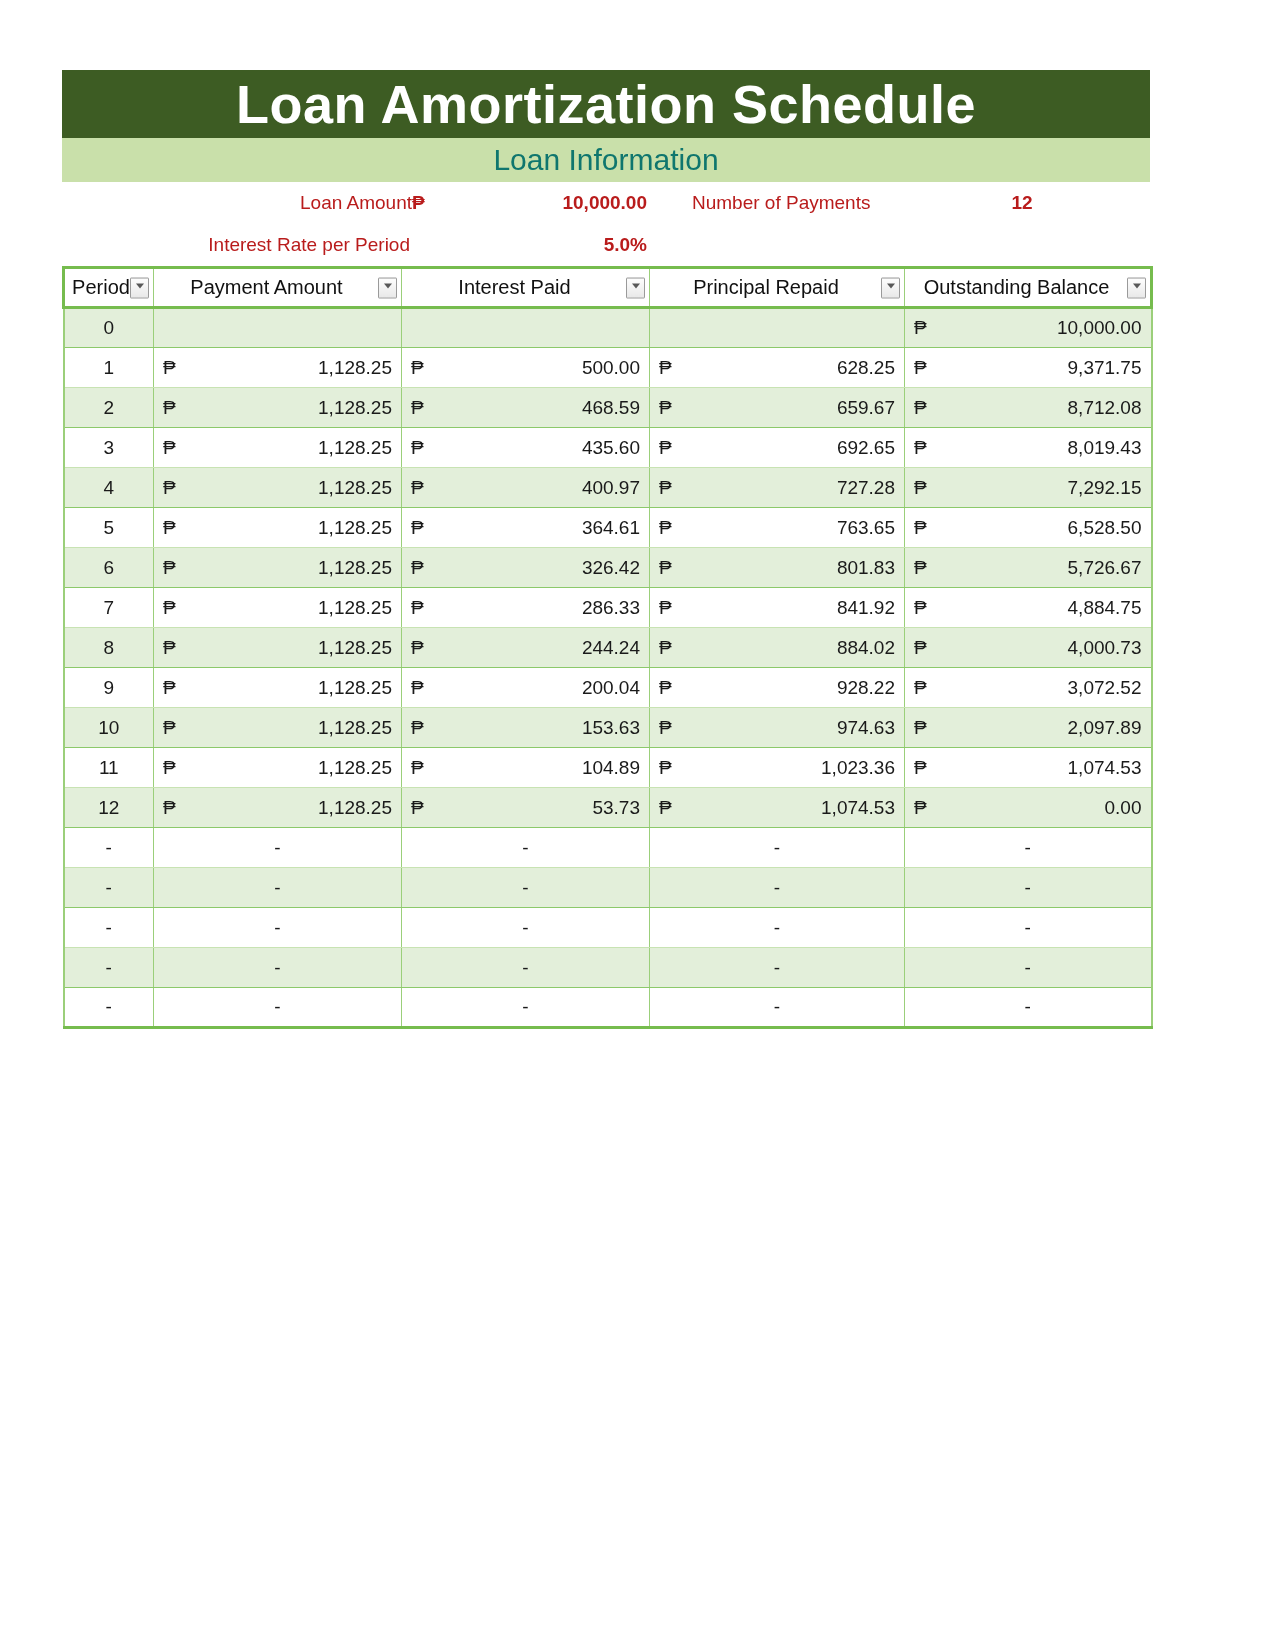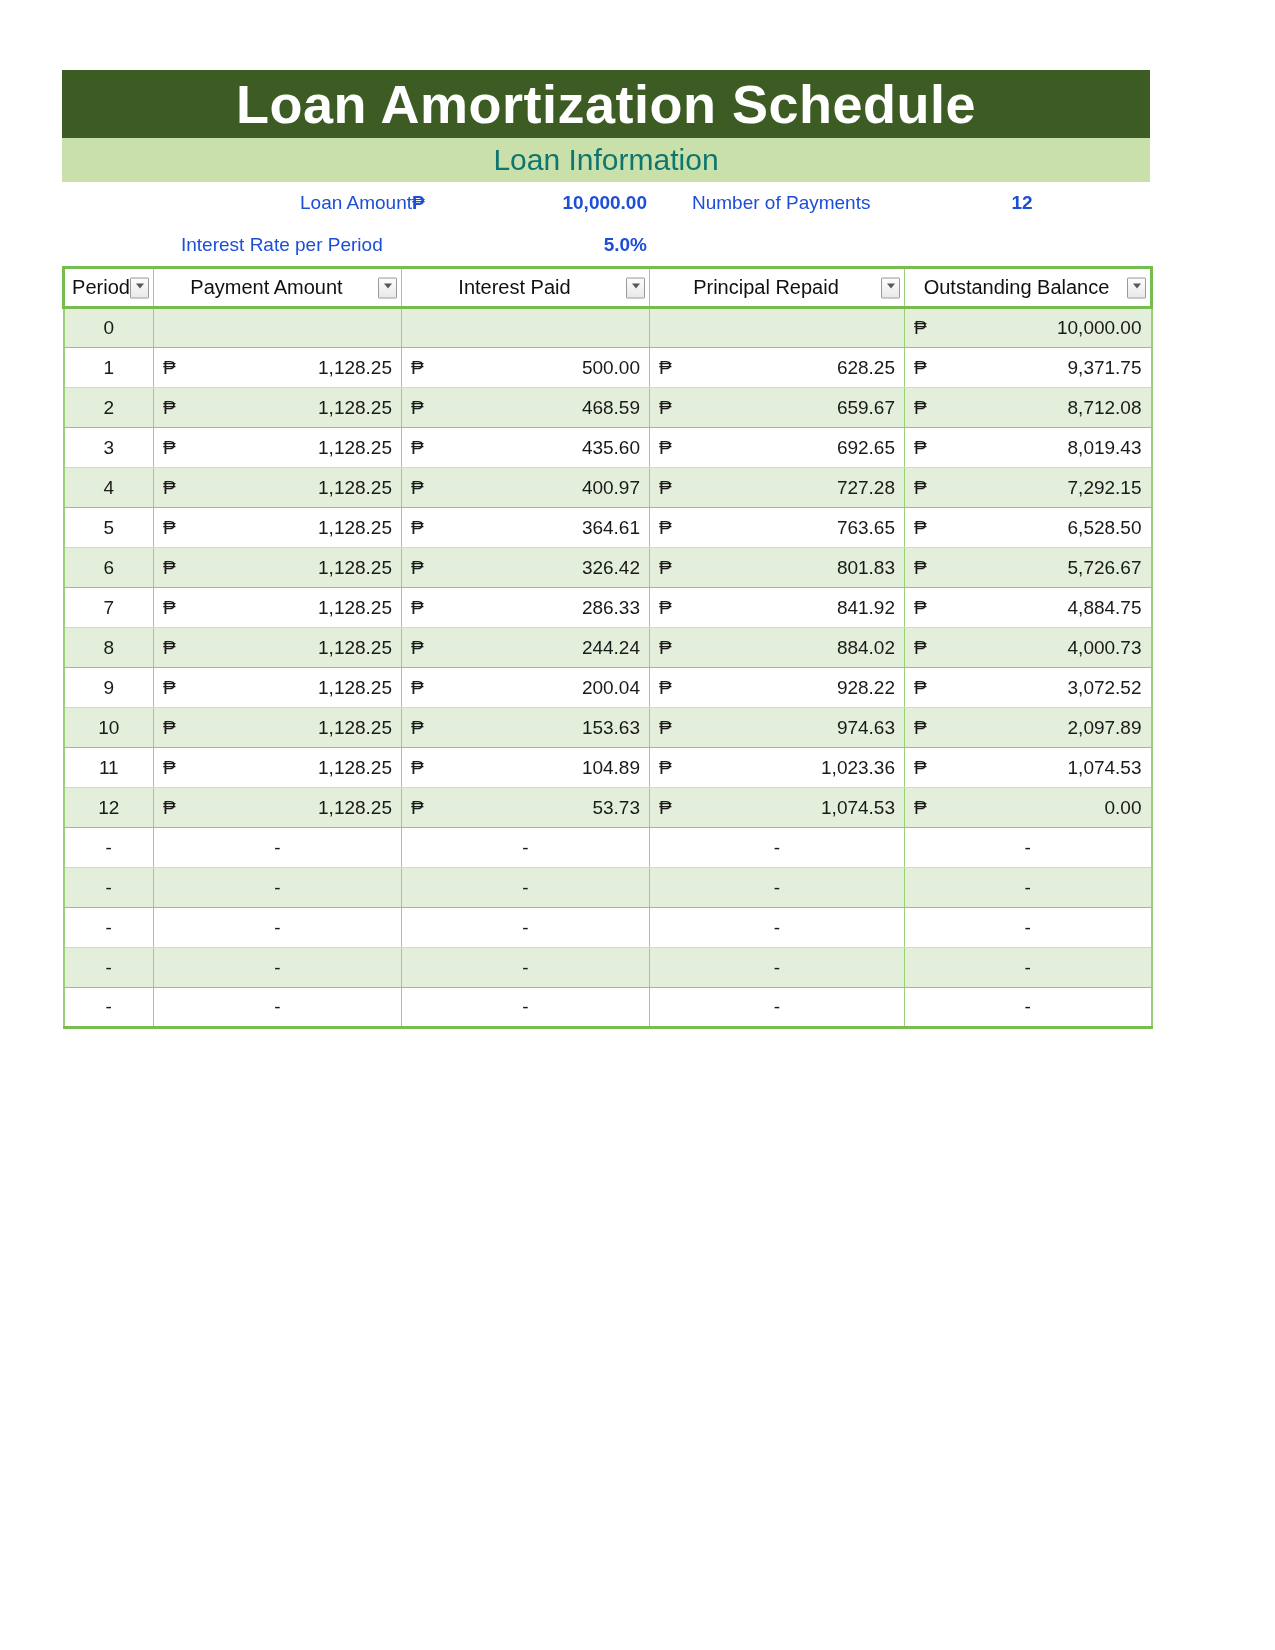--- a/index.html
+++ b/index.html
@@ -64,21 +64,21 @@
 
   
   .info-row {
     position: absolute;
     left: 62px;
     width: 1088px;
     height: 42px;
     display: flex;
     align-items: center;
     font-size: 19px;
-    color: #1d4ed8;
+    color: #b91c1c;
   }
   .info-row.row1 { top: 182px; }
   .info-row.row2 { top: 224px; }
 
   .lbl-loan-amount {
     position: absolute;
     left: 200px;
     width: 150px;
     text-align: right;
   }
@@ -104,23 +104,23 @@
   }
   .val-num-payments {
     position: absolute;
     left: 880px;
     width: 160px;
     text-align: center;
     font-weight: bold;
   }
   .lbl-interest-rate {
     position: absolute;
-    left: 119px;
+    left: 103px;
     width: 245px;
-    text-align: left;
+    text-align: right;
   }
   .val-interest-rate {
     position: absolute;
     left: 380px;
     width: 205px;
     text-align: right;
     font-weight: bold;
   }
 
   

